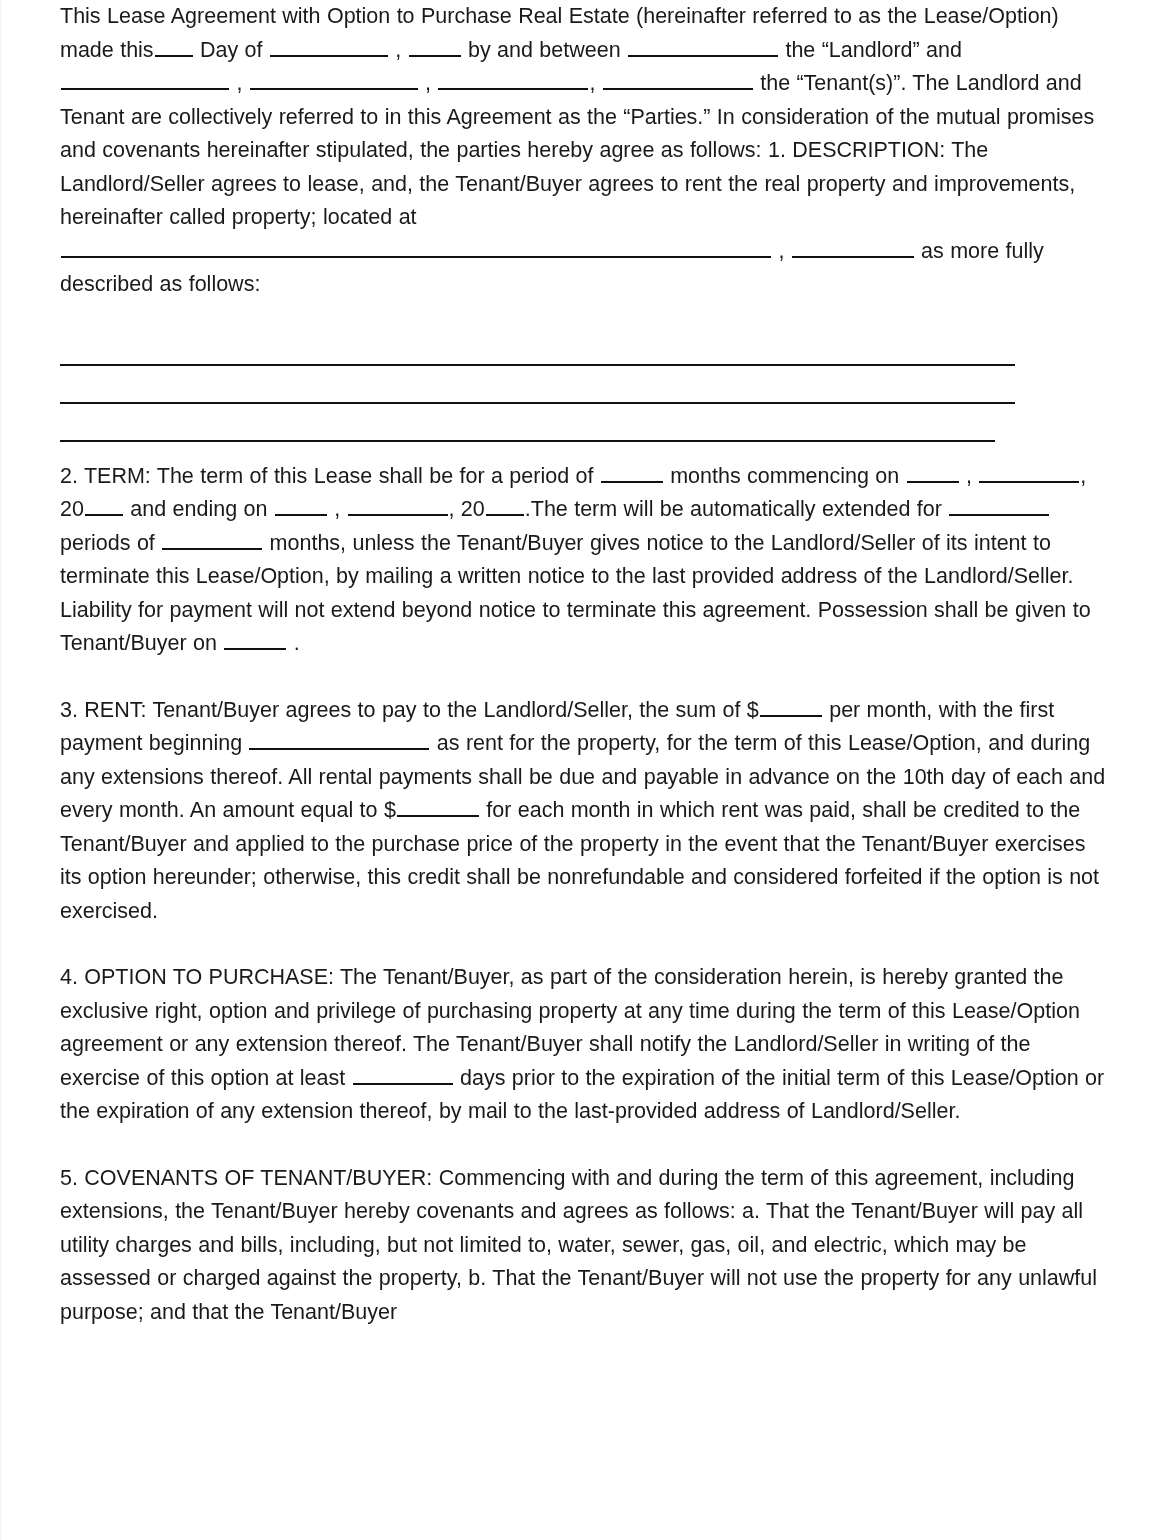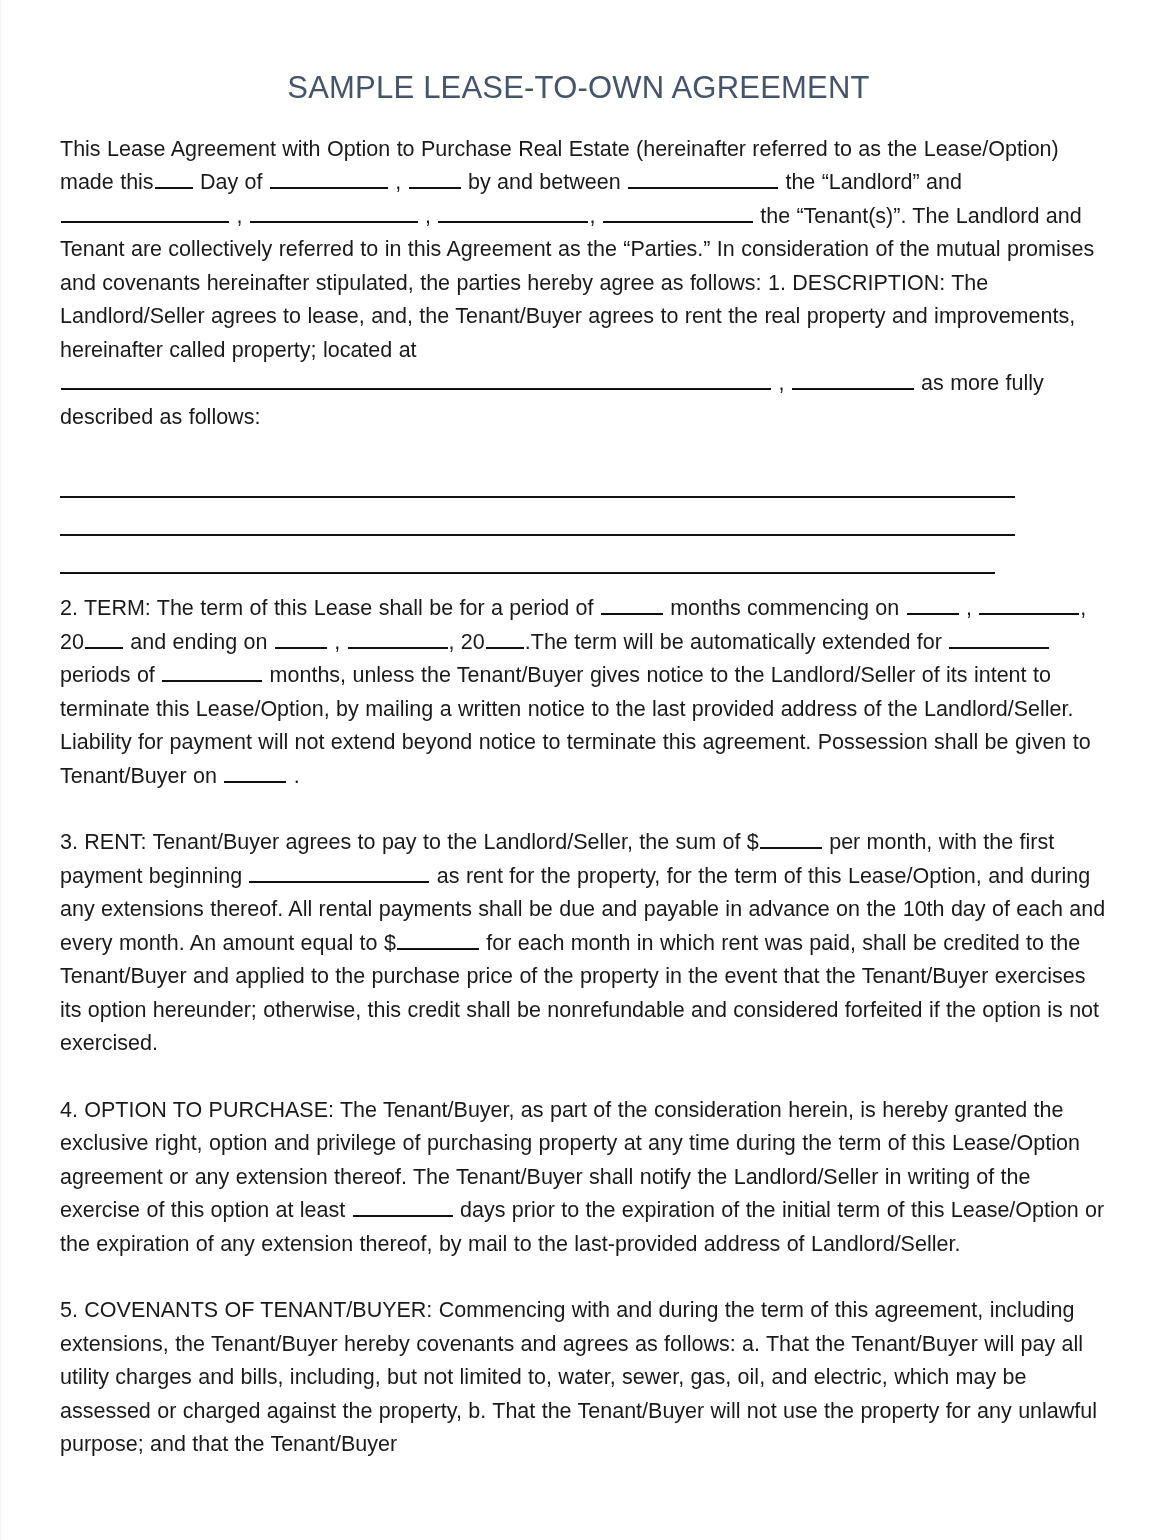--- a/index.html
+++ b/index.html
@@ -84,21 +84,20 @@
   .rule.r2 { width: 955px; }
   .rule.r3 { width: 935px; }
 </style>
 </head>
 <body>
 
 <div class="page">
 
   <div class="edge-left"></div>
 
-  <h1 class="doc-title">SAMPLE LEASE-TO-OWN AGREEMENT</h1>
 
   <div class="body-wrap">
 
     <p class="para"><span>This Lease Agreement with Option to Purchase Real Estate (hereinafter referred to as the Lease/Option) made this</span><span class="blank b-xs"></span> <span>Day of</span> <span class="blank b-l"></span> <span>,</span> <span class="blank b-s"></span> <span>by and between</span> <span class="blank b-xl"></span> <span>the “Landlord” and</span> <span class="blank b-xxl"></span> <span>,</span> <span class="blank b-xxl"></span> <span>,</span> <span class="blank b-xl"></span><span>,</span> <span class="blank b-xl"></span> <span>the “Tenant(s)”. The Landlord and Tenant are collectively referred to in this Agreement as the “Parties.” In consideration of the mutual promises and covenants hereinafter stipulated, the parties hereby agree as follows: 1. DESCRIPTION: The Landlord/Seller agrees to lease, and, the Tenant/Buyer agrees to rent the real property and improvements, hereinafter called property; located at</span> <span class="blank b-huge"></span> <span>,</span> <span class="blank b-tail"></span> <span>as more fully described as follows:</span></p>
 
     <div class="rule-block">
       <div class="rule r1"></div>
       <div class="rule r2"></div>
       <div class="rule r3"></div>
     </div>

